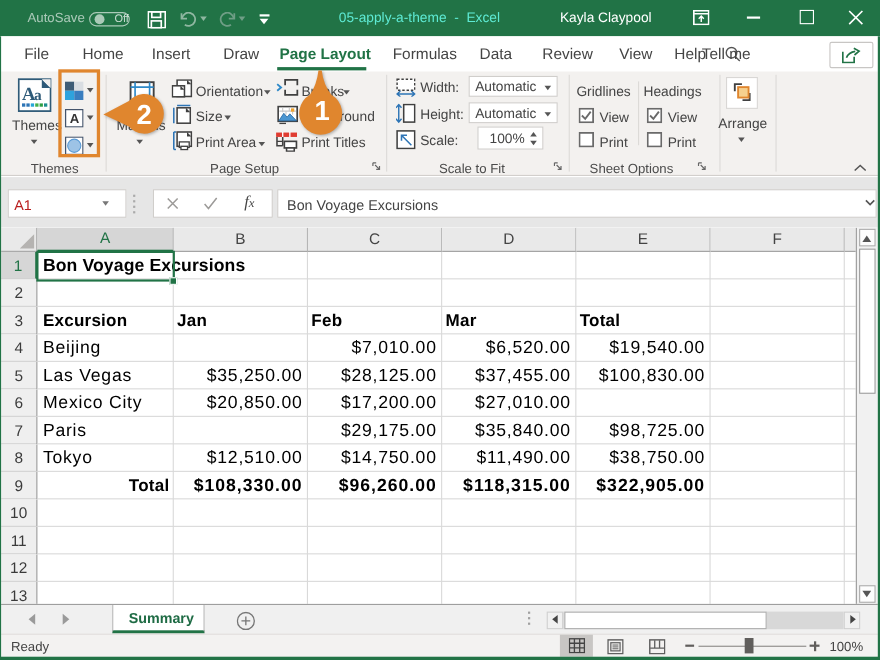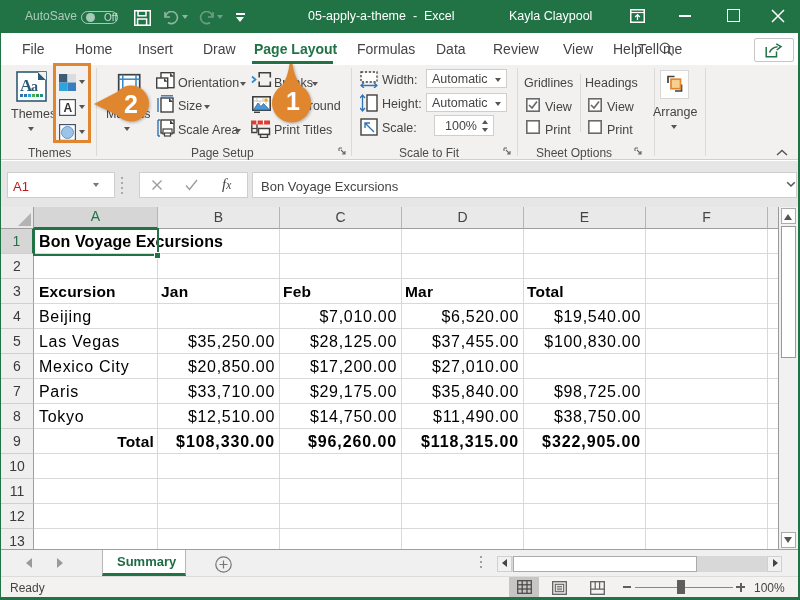--- a/index.html
+++ b/index.html
@@ -62,21 +62,21 @@
   <span class="abs" style="left:182px;top:15px;width:0;height:0;border-left:3.5px solid transparent;border-right:3.5px solid transparent;border-top:4px solid #8fb7a1;"></span>
 
   <svg class="abs" style="left:199px;top:11px;" width="16" height="14" viewBox="0 0 16 14">
     <path d="M14 1 L14 6 L9 6" fill="none" stroke="#6f9e86" stroke-width="1.6"></path>
     <path d="M13.5 5.5 A6 6 0 1 0 11 11.5" fill="none" stroke="#6f9e86" stroke-width="1.6"></path>
   </svg>
   <span class="abs" style="left:217px;top:15px;width:0;height:0;border-left:3.5px solid transparent;border-right:3.5px solid transparent;border-top:4px solid #6f9e86;"></span>
 
   <span class="abs" style="left:236px;top:13px;width:9px;height:1.5px;background:#fff;"></span>
   <span class="abs" style="left:236px;top:17px;width:0;height:0;border-left:4.5px solid transparent;border-right:4.5px solid transparent;border-top:5px solid #fff;"></span>
-  <span class="abs" style="left:308px;top:9px;font-size:12.5px;color:#ffffff;">05-apply-a-theme&nbsp; -&nbsp; Excel</span>
+  <span class="abs" style="left:308px;top:9px;font-size:12.5px;color:#5eead4;">05-apply-a-theme&nbsp; -&nbsp; Excel</span>
   <span class="abs" style="left:509px;top:9px;font-size:12.5px;color:#fff;">Kayla Claypool</span>
 
   <svg class="abs" style="left:630px;top:9px;" width="15" height="14" viewBox="0 0 15 14">
     <rect x="0.75" y="0.75" width="13.5" height="12.5" fill="none" stroke="#fff" stroke-width="1.5"></rect>
     <line x1="1" y1="3.5" x2="14" y2="3.5" stroke="#fff" stroke-width="1.2"></line>
     <path d="M7.5 11 L7.5 6 M5.2 8 L7.5 5.6 L9.8 8" fill="none" stroke="#fff" stroke-width="1.3"></path>
   </svg>
   <span class="abs" style="left:679px;top:15px;width:12px;height:1.5px;background:#fff;"></span>
   <span class="abs" style="left:727px;top:9px;width:13px;height:13px;border:1.5px solid #fff;"></span>
   <svg class="abs" style="left:771px;top:9px;" width="14" height="14" viewBox="0 0 14 14">
@@ -197,21 +197,21 @@
   </svg>
   <span class="rtext" style="left:177px;top:34px;">Size</span>
   <span class="dd" style="left:203px;top:40px;"></span>
   <svg class="abs" style="left:156px;top:54px;" width="18" height="18" viewBox="0 0 18 18">
     <rect x="4" y="1" width="13" height="13" fill="#fff" stroke="#404040" stroke-width="1.4"></rect>
     <path d="M13 1 L17 5 L13 5 Z" fill="#404040"></path>
     <path d="M1 1 L1 17 M1 1 L3 1 M1 17 L3 17" fill="none" stroke="#2e75b6" stroke-width="1.4"></path>
     <rect x="6" y="10" width="9" height="5" fill="#fff" stroke="#404040" stroke-width="1.2"></rect>
     <rect x="7.5" y="14" width="6" height="3" fill="#fff" stroke="#404040" stroke-width="1.2"></rect>
   </svg>
-  <span class="rtext" style="left:177px;top:58px;">Scale Area</span>
+  <span class="rtext" style="left:177px;top:58px;">Print Area</span>
   <span class="dd" style="left:234px;top:64px;"></span>
 
   <svg class="abs" style="left:250px;top:6px;" width="21" height="17" viewBox="0 0 21 17">
     <path d="M8.2 6.5 L8.2 1.7 L19.3 1.7 L19.3 6.5" fill="none" stroke="#404040" stroke-width="1.6"></path>
     <path d="M8.2 10.5 L8.2 15.3 L19.3 15.3 L19.3 10.5" fill="none" stroke="#404040" stroke-width="1.6"></path>
     <path d="M1 5.5 L4.5 8.5 L1 11.5" fill="none" stroke="#2e89c8" stroke-width="1.7"></path>
   </svg>
   <span class="rtext" style="left:273px;top:11px;">Breaks</span>
   <span class="dd" style="left:311px;top:17px;"></span>
   <svg class="abs" style="left:251px;top:31px;" width="19" height="17" viewBox="0 0 19 17">
@@ -373,21 +373,20 @@
   <div class="cell num" style="left:279px;top:97px;width:117px;">$7,010.00</div>
   <div class="cell num" style="left:401px;top:97px;width:117px;">$6,520.00</div>
   <div class="cell num" style="left:523px;top:97px;width:117px;">$19,540.00</div>
   <div class="cell num" style="left:157px;top:122px;width:117px;">$35,250.00</div>
   <div class="cell num" style="left:279px;top:122px;width:117px;">$28,125.00</div>
   <div class="cell num" style="left:401px;top:122px;width:117px;">$37,455.00</div>
   <div class="cell num" style="left:523px;top:122px;width:117px;">$100,830.00</div>
   <div class="cell num" style="left:157px;top:147px;width:117px;">$20,850.00</div>
   <div class="cell num" style="left:279px;top:147px;width:117px;">$17,200.00</div>
   <div class="cell num" style="left:401px;top:147px;width:117px;">$27,010.00</div>
-  <div class="cell num" style="left:157px;top:172px;width:117px;">$33,710.00</div>
   <div class="cell num" style="left:279px;top:172px;width:117px;">$29,175.00</div>
   <div class="cell num" style="left:401px;top:172px;width:117px;">$35,840.00</div>
   <div class="cell num" style="left:523px;top:172px;width:117px;">$98,725.00</div>
   <div class="cell num" style="left:157px;top:197px;width:117px;">$12,510.00</div>
   <div class="cell num" style="left:279px;top:197px;width:117px;">$14,750.00</div>
   <div class="cell num" style="left:401px;top:197px;width:117px;">$11,490.00</div>
   <div class="cell num" style="left:523px;top:197px;width:117px;">$38,750.00</div>
   <div class="cell b num" style="left:157px;top:222px;width:117px;">$108,330.00</div>
   <div class="cell b num" style="left:279px;top:222px;width:117px;">$96,260.00</div>
   <div class="cell b num" style="left:401px;top:222px;width:117px;">$118,315.00</div>

